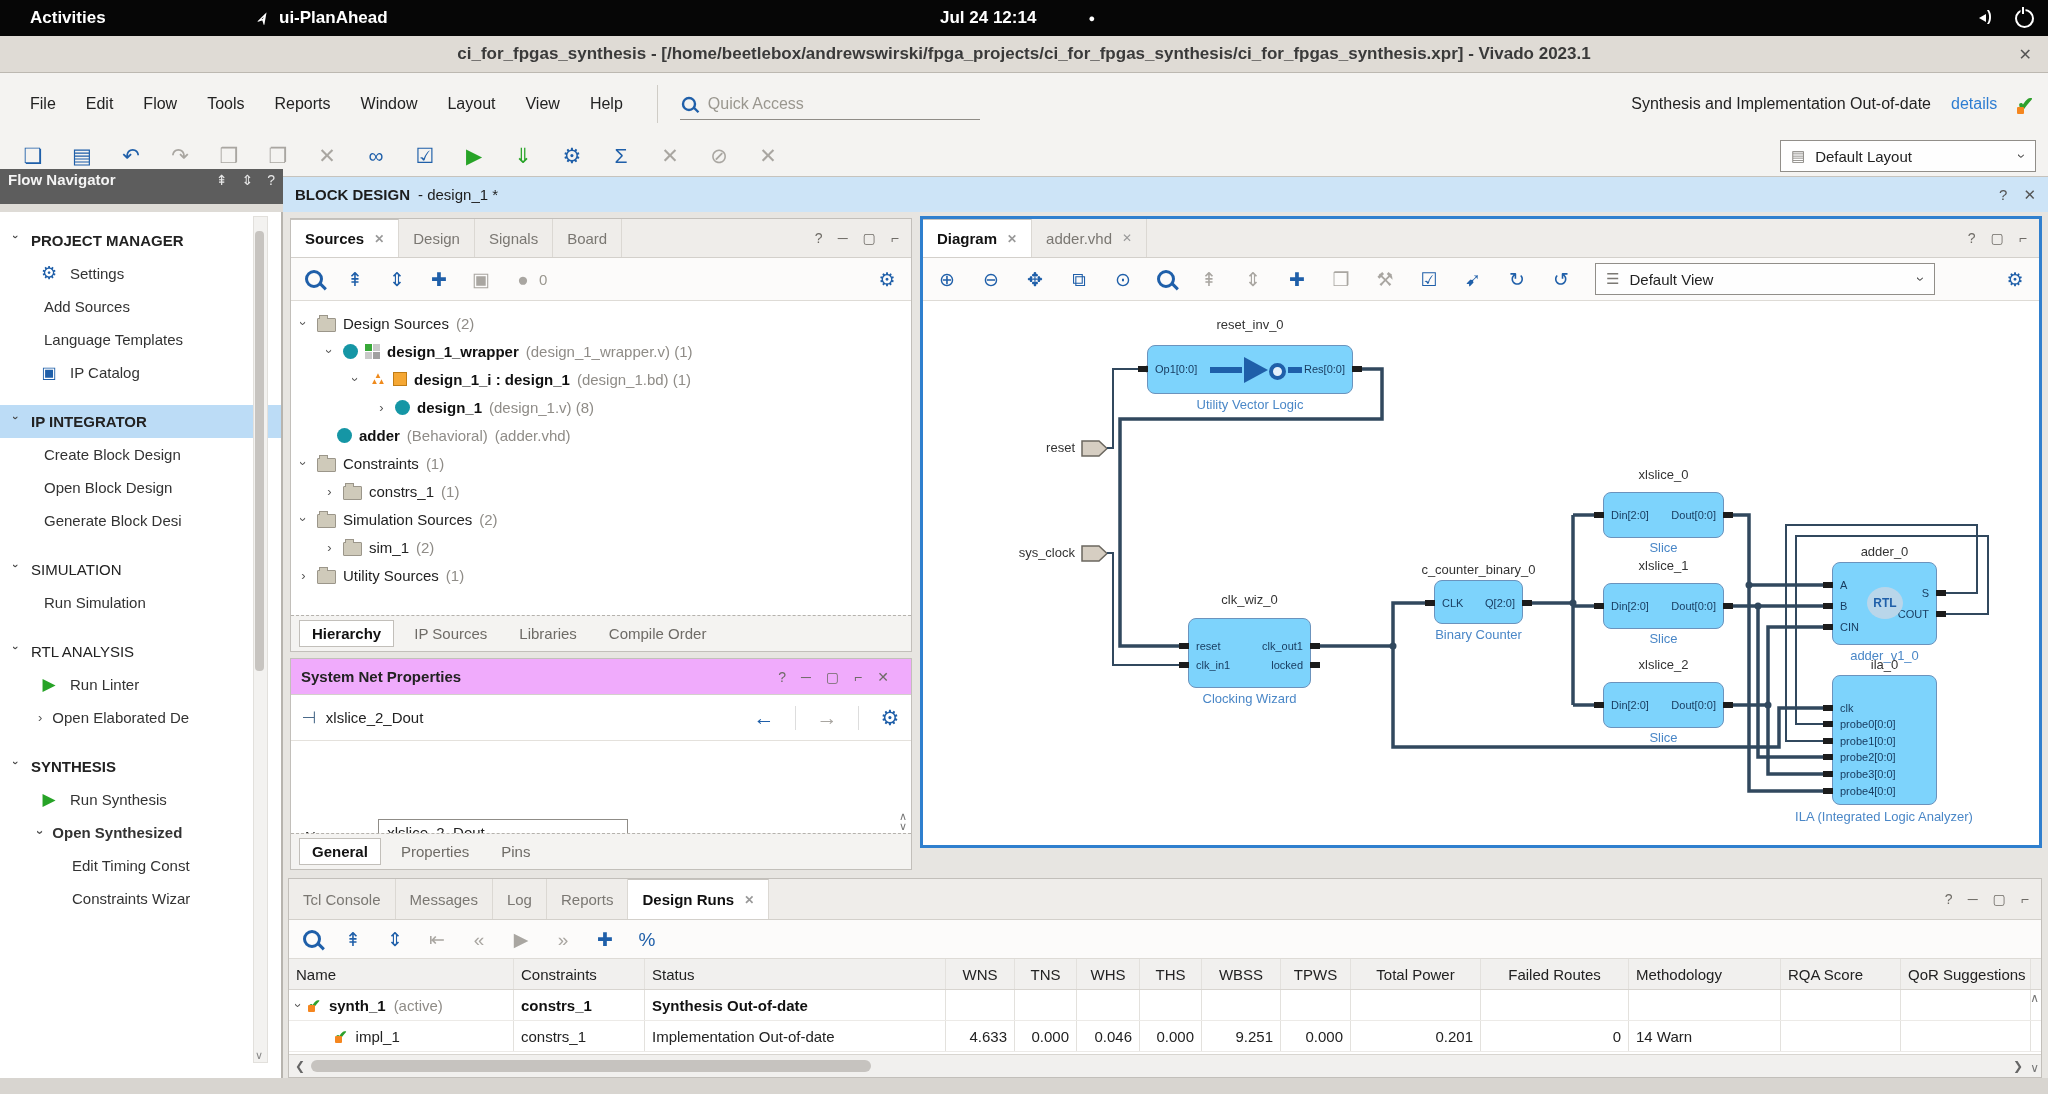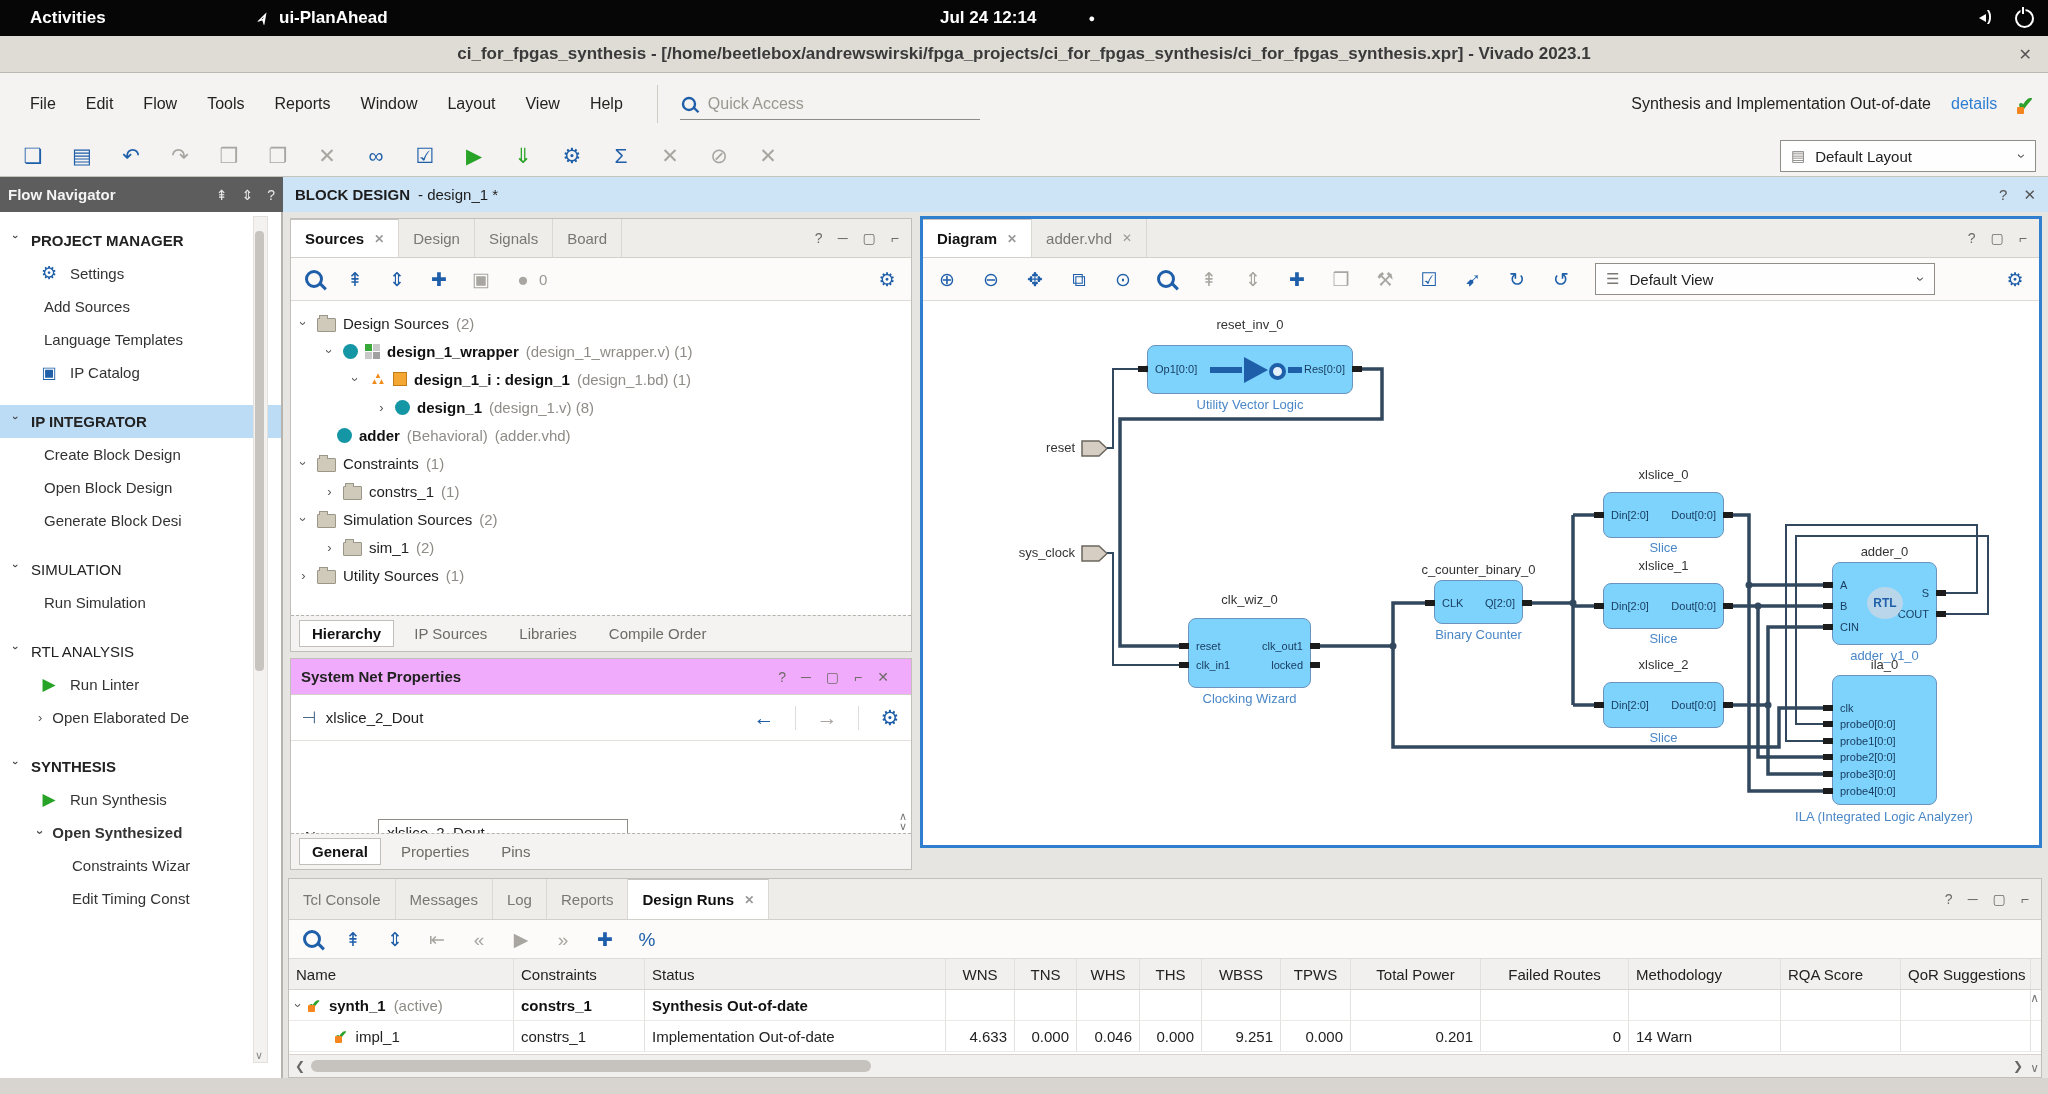--- a/index.html
+++ b/index.html
@@ -31,21 +31,21 @@
   .chk::after{content:"";position:absolute;left:0px;bottom:2px;width:7px;height:7px;background:#f5861f;border-radius:1px}
   
   #toolbar{position:absolute;left:0;top:135px;width:2048px;height:42px;background:#f4f3f1;border-bottom:1px solid #c6c3bd;display:flex;align-items:center;gap:27px;padding-left:22px;box-sizing:border-box}
   .tbico{font-size:21px;line-height:21px;display:inline-block;text-align:center;min-width:22px}
   .blu{color:#1f5fa9}.gry{color:#a9a6a1}.grn{color:#27a327}
   .combo{display:flex;align-items:center;gap:10px;background:#fefefe;border:1px solid #918e89;height:32px;padding:0 10px;box-sizing:border-box;font-size:15px;color:#222}
   .combo .cicon{color:#7c7974;font-size:15px}
   .combo .cchev{margin-left:auto;color:#444;font-size:14px;transform:rotate(90deg)}
   #layoutcombo{position:absolute;right:12px;top:5px;width:256px}
   
-  #fnheader{position:absolute;left:0;top:177px;width:283px;height:35px;background:#5d5d5d;color:#f4f4f4;display:flex;align-items:center;font-weight:bold;font-size:15px;box-sizing:border-box;padding:4px 8px}
+  #fnheader{position:absolute;left:0;top:169px;width:283px;height:35px;background:#5d5d5d;color:#f4f4f4;display:flex;align-items:flex-end;font-weight:bold;font-size:15px;box-sizing:border-box;padding:16px 8px}
   #fnheader .hicons{margin-left:auto;display:flex;gap:14px;font-weight:normal;font-size:14px;color:#e8e8e8}
   #bdheader{position:absolute;left:283px;top:177px;width:1765px;height:35px;background:#cde4f7;display:flex;align-items:center;padding:0 12px;box-sizing:border-box;font-size:15px;color:#1c1c1c}
   #bdheader .hicons{margin-left:auto;display:flex;gap:16px;color:#555}
   
   #flownav{position:absolute;left:0;top:212px;width:283px;height:866px;background:#fff;border-right:2px solid #b7b4ae;box-sizing:border-box;overflow:hidden}
   .fnbody{padding-top:12px}
   .fnsec{display:flex;align-items:center;gap:9px;height:33px;font-weight:bold;font-size:15px;padding-left:10px}
   .fnsec .x{font-size:11px;color:#444;transform:rotate(90deg);display:inline-block;width:12px}
   .fnitem{display:flex;align-items:center;gap:9px;height:33px;padding-left:44px;color:#333;white-space:nowrap}
   .fnitem.lv2{padding-left:72px}
@@ -278,24 +278,24 @@
       </div>
     <div class="fnitem" style="padding-left:38px;gap:10px">
         <span class="tbico grn" style="font-size:17px">▶</span>
         <span>Run Synthesis</span>
       </div>
     <div class="fnitem" style="padding-left:38px;gap:10px;font-weight:bold">
         <span style="color:#555;font-size:13px;transform:rotate(90deg)">›</span>
         <span>Open Synthesized</span>
       </div>
     <div class="fnitem lv2">
+        <span>Edit Timing Const</span>
+      </div>
+    <div class="fnitem lv2">
         <span>Constraints Wizar</span>
-      </div>
-    <div class="fnitem lv2">
-        <span>Edit Timing Const</span>
       </div>
   </div>
   <div class="fnscroll">
       <span class="thumb"></span>
       <span class="ar">∨</span>
     </div>
 </div>
 
 <div class="panel" id="sources" style="left:290px;top:218px;width:622px;height:434px">
   <div class="ptabs">

